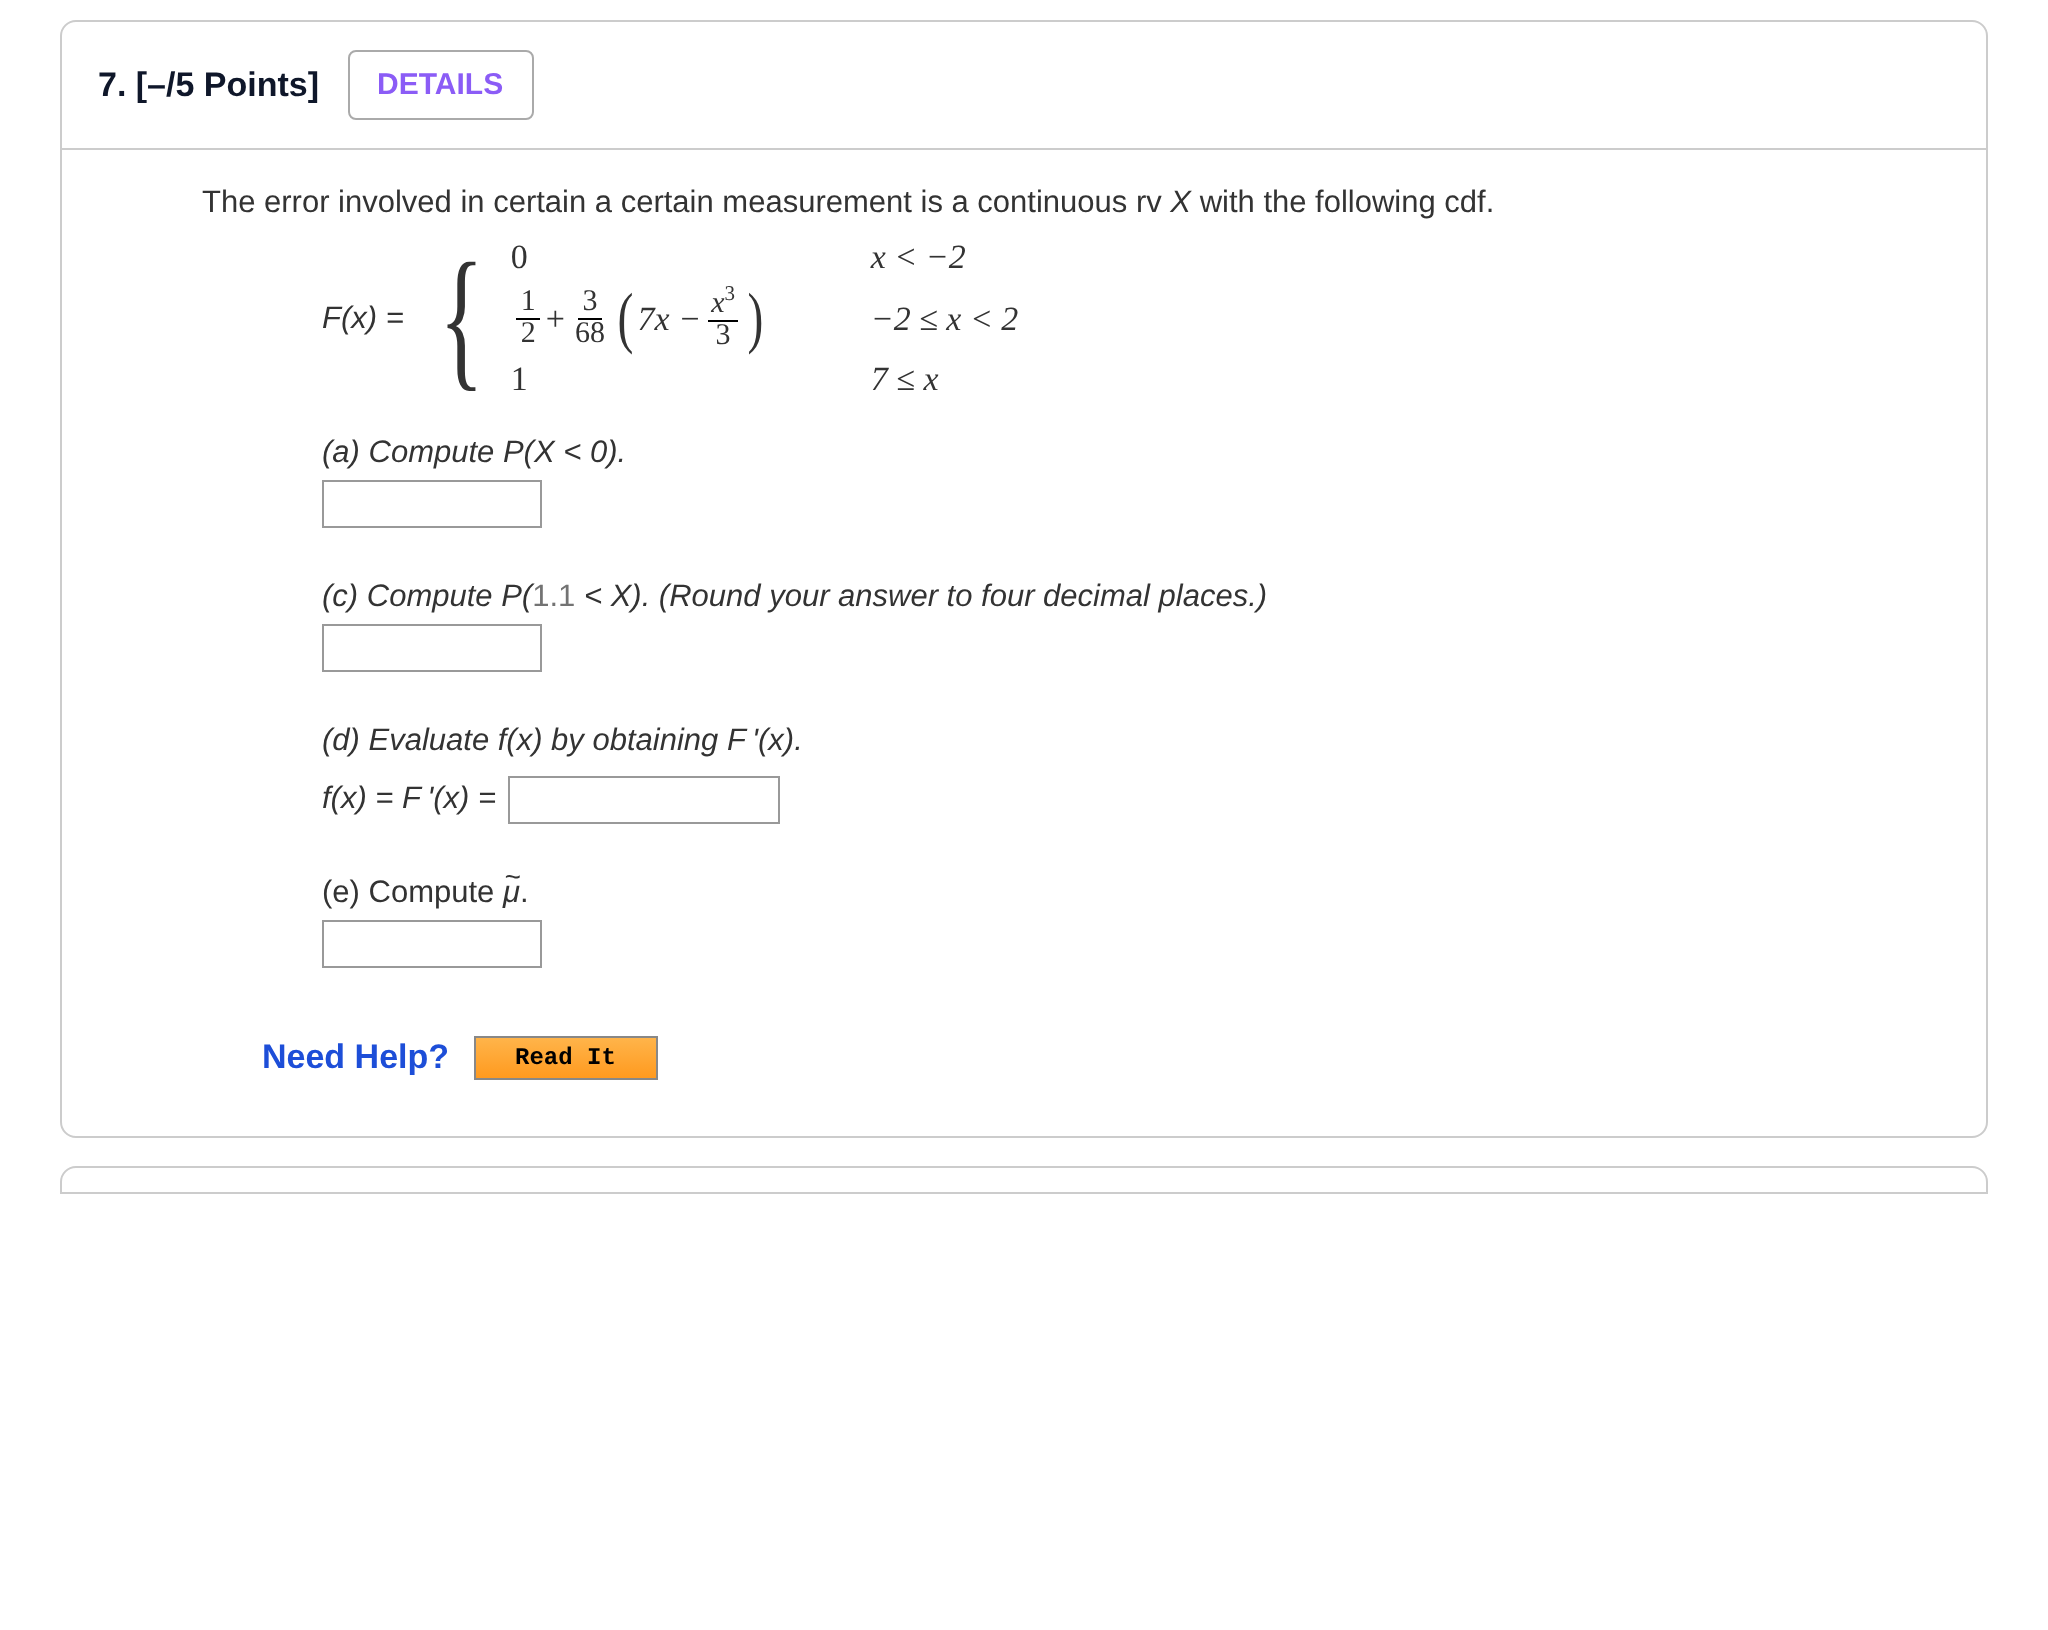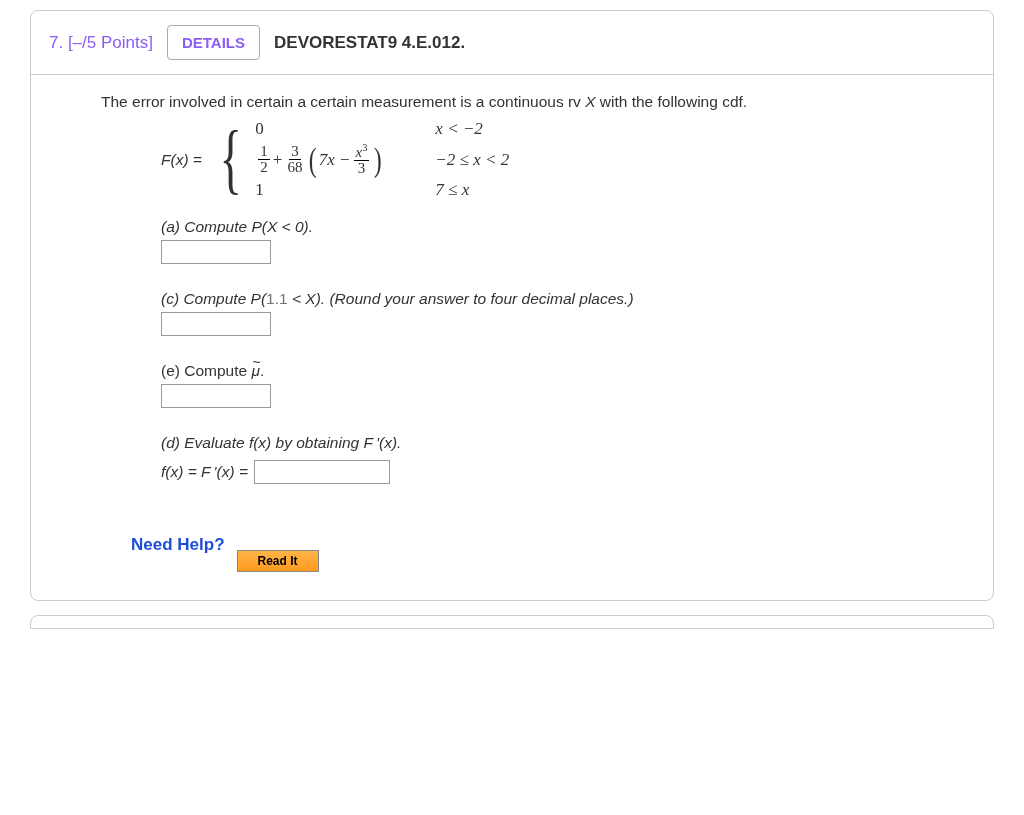--- a/index.html
+++ b/index.html
@@ -17,23 +17,23 @@
     background: #fff;
   }
   .header {
     display: flex;
     align-items: center;
     padding: 14px 18px;
     border-bottom: 1px solid #ccc;
     gap: 14px;
   }
   .qnum-points {
-    font-weight: normal;
-    font-size: 17px;
-    color: #8b5cf6;
+    font-weight: bold;
+    font-size: 17px;
+    color: #0f172a;
   }
   .details-btn {
     border: 1px solid #aaa;
     border-radius: 4px;
     padding: 8px 14px;
     background: #fff;
     color: #8b5cf6;
     font-weight: bold;
     font-size: 15px;
     cursor: pointer;
@@ -121,23 +121,22 @@
     font-size: 17px;
     font-family: Arial, sans-serif;
   }
   .read-it-btn {
     background: linear-gradient(#ffb44a, #ff9a1f);
     border: 1px solid #888;
     padding: 3px 20px;
     font-size: 12px;
     font-weight: bold;
     color: #000;
-    font-family: Liberation Sans, sans-serif;
+    font-family: Liberation Mono, monospace;
     cursor: pointer;
-    margin-top: 32px;
   }
   .submit-row {
     margin: 42px 0 0 0px;
   }
   .submit-btn {
     background: linear-gradient(#f5f5f5, #e0e0e0);
     border: 1px solid #888;
     padding: 2px 8px;
     font-size: 13px;
     font-family: Arial, sans-serif;
@@ -162,21 +161,20 @@
      font-size: 0.9em;
    }
 </style>
 </head>
 <body>
 
 <div class="outer">
   <div class="header">
     <span class="qnum-points">7.  [–/5 Points]</span>
     <button class="details-btn">DETAILS</button>
-    <span class="source">DEVORESTAT9 4.E.012.</span>
   </div>
 
   <div class="content">
     <div class="intro">
       <span>The error involved in certain a certain measurement is a continuous rv </span><span class="ital">X</span><span> with the following cdf.</span>
     </div>
 
     <div class="formula-block">
       <div class="frow">
         <span class="fx-label">F(x) = </span>
@@ -221,35 +219,35 @@
     </div>
 
 
     <div class="part part-d">
       <div class="part-label">
         <span class="ital">(c) Compute P(</span><span class="red">1.1</span><span class="ital"> &lt; X). (Round your answer to four decimal places.)</span>
       </div>
       <input class="answer-input small" type="text" style="">
     </div>
 
-    <div class="part part-e">
-      <div class="part-label">
-        <span>(e) Compute </span><span class="ital tilde">μ</span><span>.</span>
-      </div>
-      <input class="answer-input small" type="text" style="">
-    </div>
-
     <div class="part part-d">
       <div class="part-label ital">(d) Evaluate f(x) by obtaining F '(x).</div>
       <div class="fx-eq-line">
         <span class="ital">f(x) = F '(x) = </span>
         <input class="answer-input wide" type="text" style="">
       </div>
     </div>
 
+    <div class="part part-e">
+      <div class="part-label">
+        <span>(e) Compute </span><span class="ital tilde">μ</span><span>.</span>
+      </div>
+      <input class="answer-input small" type="text" style="">
+    </div>
+
     <div class="need-help-row">
       <span class="need-help">Need Help?</span>
       <button class="read-it-btn">Read It</button>
     </div>
 
   </div>
 </div>
 
 <div class="bottom-bar"></div>
 

